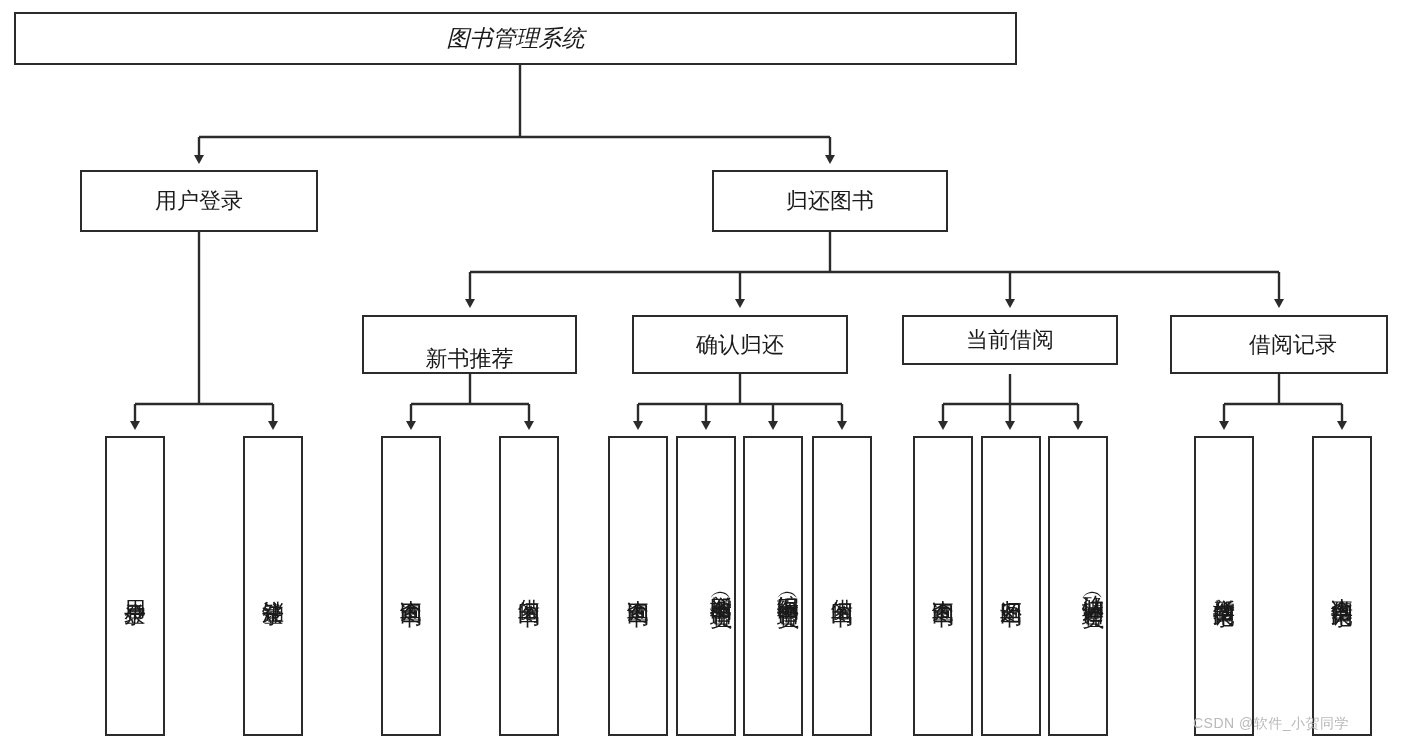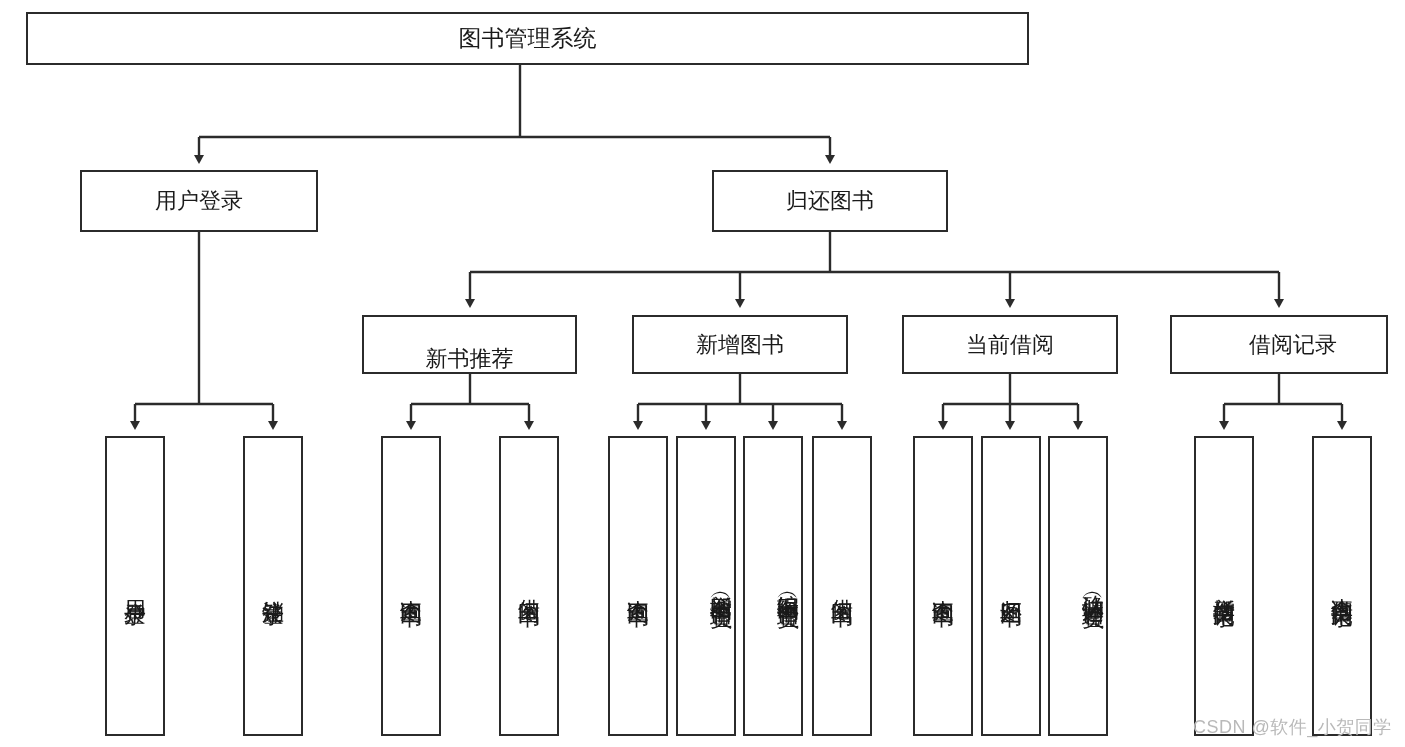--- a/index.html
+++ b/index.html
@@ -59,21 +59,21 @@
     white-space: pre;
     display: block;
   }
   .node.v .label {
     white-space: normal;
   }
   #watermark {
     position: absolute;
     left: 1193px;
     top: 715px;
-    font-size: 18px;
+    font-size: 14px;
     color: #b9b9b9;
     white-space: nowrap;
     letter-spacing: 0.5px;
   }
 </style>
 </head>
 <body>
 
 <div id="canvas">
 
@@ -120,38 +120,38 @@
       <path d="M1010,404 L1010,422" marker-end="url(#arrow)"></path>
       <path d="M1078,404 L1078,422" marker-end="url(#arrow)"></path>
 
       <path d="M1279,374 L1279,404"></path>
       <path d="M1224,404 L1342,404"></path>
       <path d="M1224,404 L1224,422" marker-end="url(#arrow)"></path>
       <path d="M1342,404 L1342,422" marker-end="url(#arrow)"></path>
     </g>
   </svg>
 
-  <div class="node h root" style="left:26px; top:12px; width:1003px; height:53px;">
+  <div class="node h root" style="left:14px; top:12px; width:1003px; height:53px;font-style:italic;">
     <span class="label">图书管理系统</span>
   </div>
 
   <div class="node h" style="left:80px; top:170px; width:238px; height:62px;">
     <span class="label">用户登录</span>
   </div>
   <div class="node h" style="left:712px; top:170px; width:236px; height:62px;">
     <span class="label">归还图书</span>
   </div>
 
   <div class="node h" style="left:362px; top:315px; width:215px; height:59px;align-items:flex-end;">
     <span class="label">新书推荐</span>
   </div>
   <div class="node h" style="left:632px; top:315px; width:216px; height:59px;">
-    <span class="label">新增图书</span>
-  </div>
-  <div class="node h" style="left:902px; top:315px; width:216px; height:59px;">
+    <span class="label">确认归还</span>
+  </div>
+  <div class="node h" style="left:902px; top:315px; width:216px; height:50px;">
     <span class="label">当前借阅</span>
   </div>
   <div class="node h" style="left:1170px; top:315px; width:218px; height:59px;padding-left:28px;">
     <span class="label">借阅记录</span>
   </div>
 
   <div class="node v" style="left:105px; top:436px; width:60px; height:300px;">
     <span class="label">用户登录</span>
   </div>
   <div class="node v" style="left:243px; top:436px; width:60px; height:300px;">

